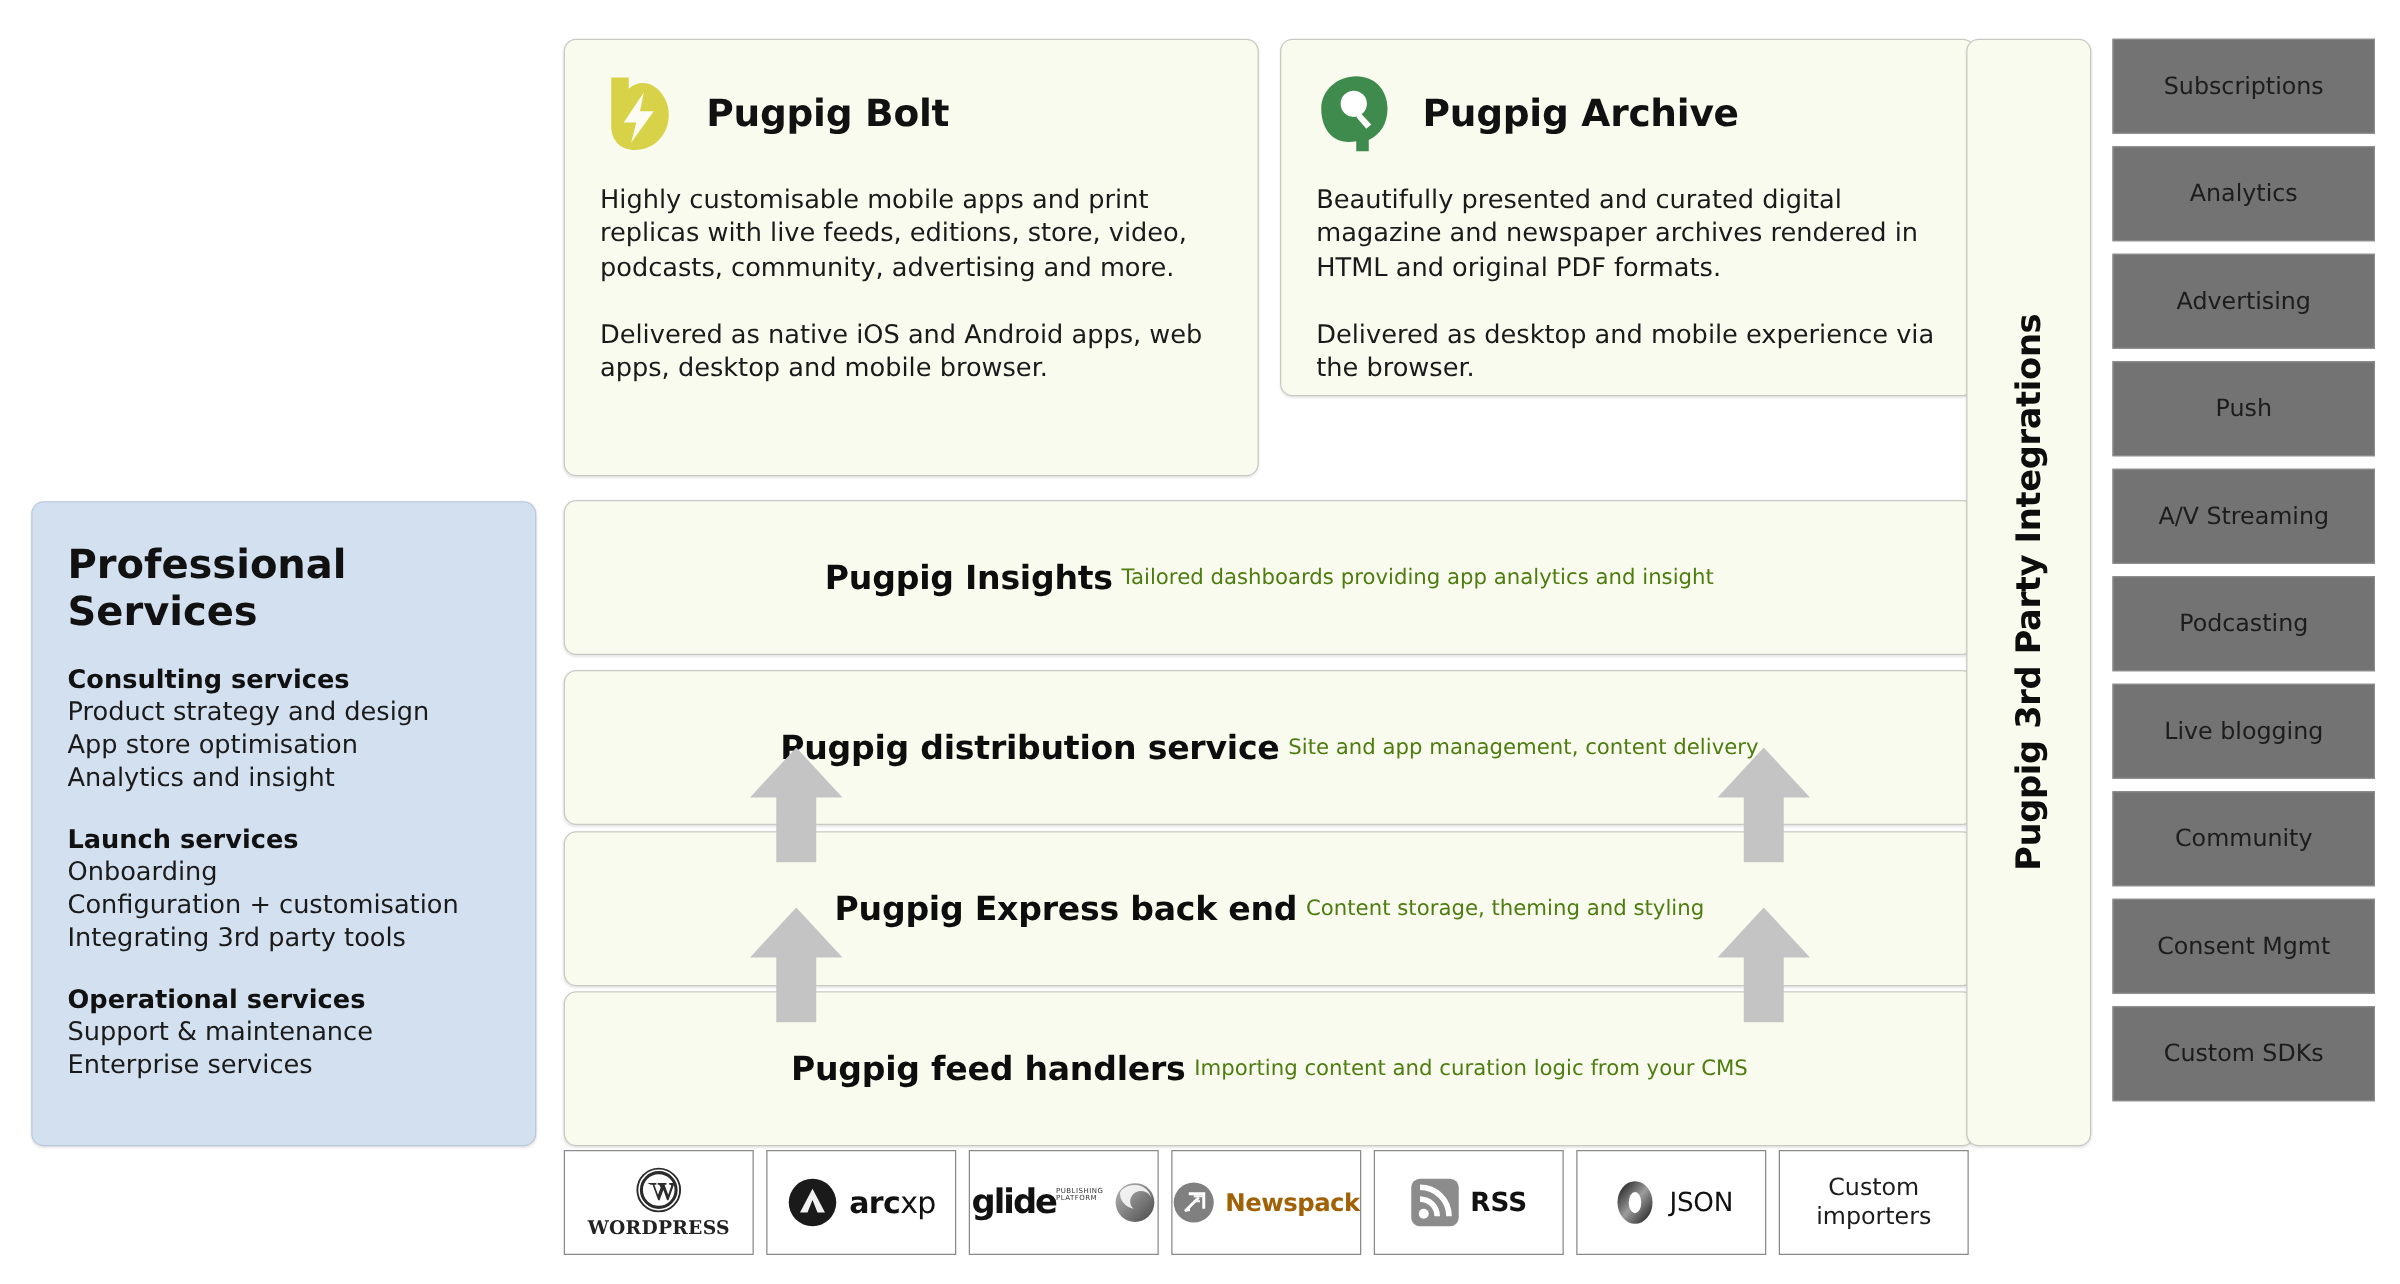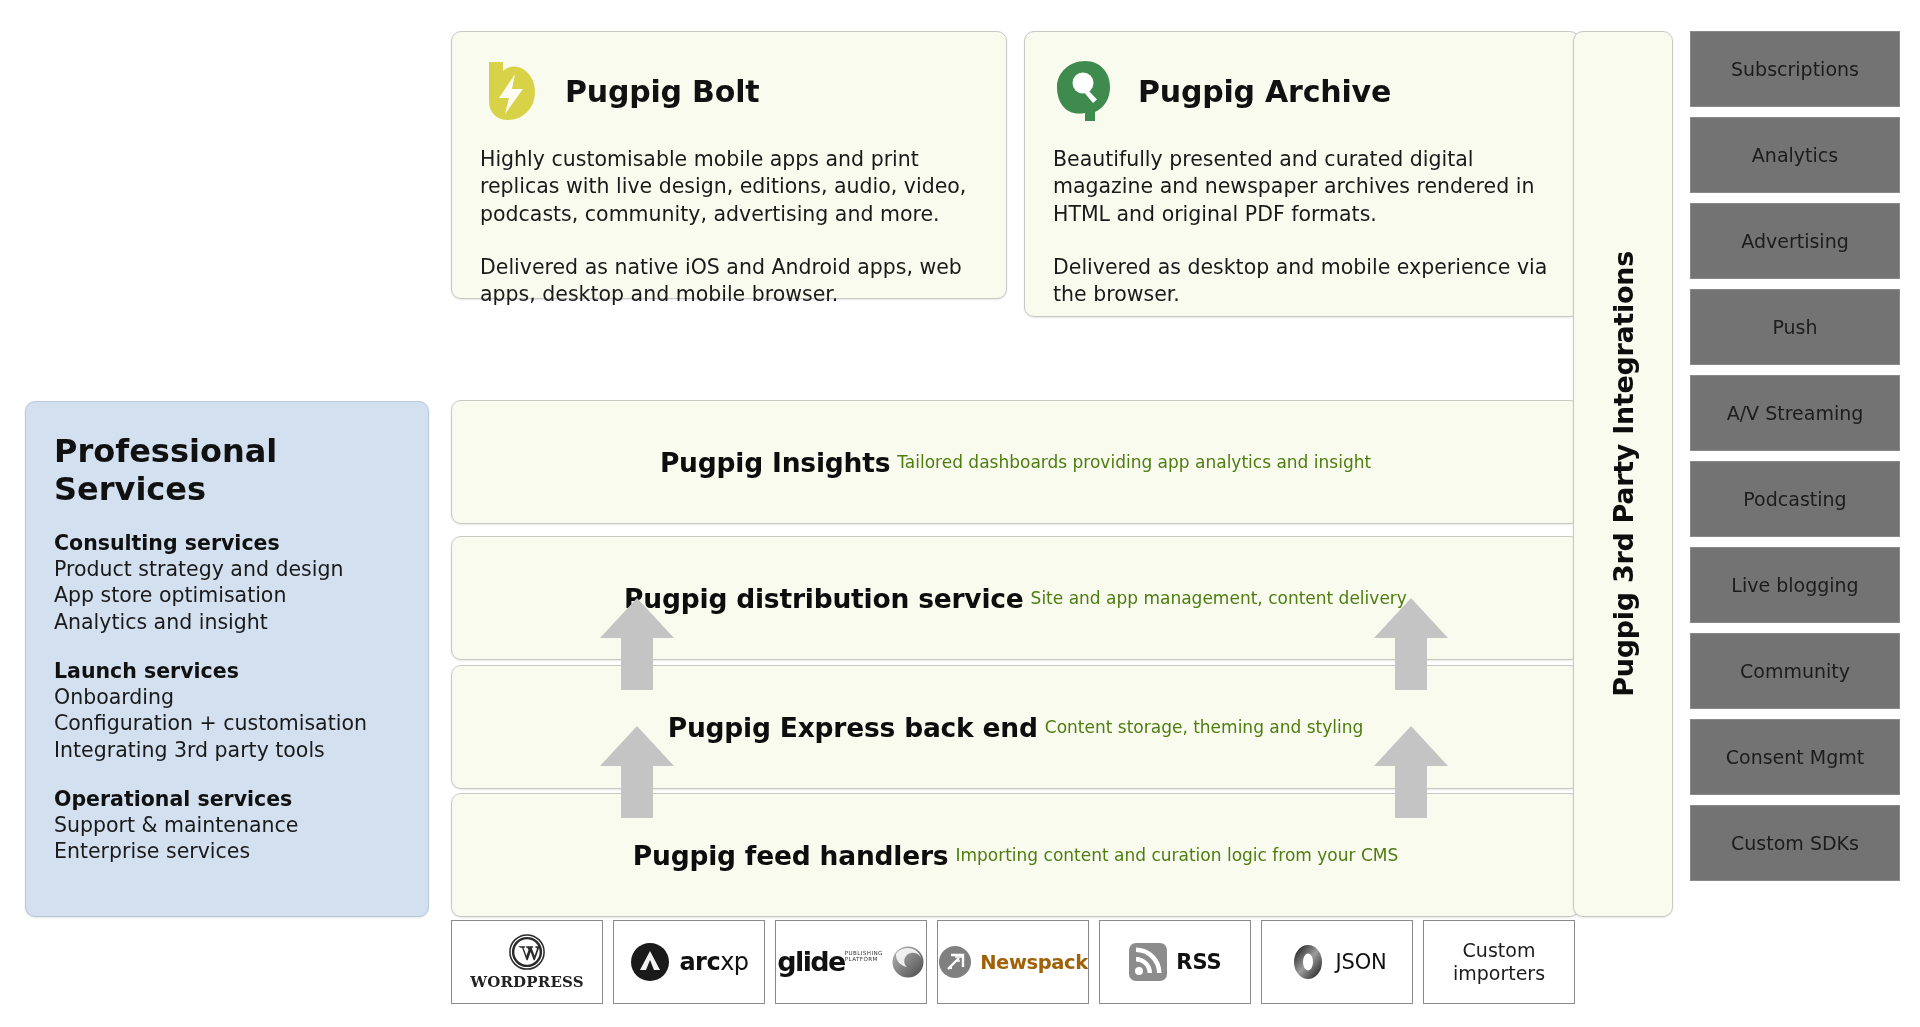--- a/index.html
+++ b/index.html
@@ -13,21 +13,21 @@
 
   .card {
     position: absolute;
     background: #fafbef;
     border: 1px solid #c9c9c4;
     border-radius: 10px;
     box-shadow: 0 1px 2px rgba(0,0,0,0.10);
   }
 
   
-  #bolt-card    { left: 451px; top: 31px;  width: 556px; height: 268px; }
+  #bolt-card    { left: 451px; top: 31px;  width: 556px; height: 350px; }
   #archive-card { left: 1024px; top: 31px; width: 556px; height: 286px; }
 
   .card-head { display: flex; align-items: center; gap: 20px; padding: 26px 0 0 27px; }
   .card-title { font-size: 30px; font-weight: bold; color: #111; letter-spacing: -0.2px; }
   .card-body { padding: 22px 30px 0 28px; }
   .card-body p { font-size: 20.5px; line-height: 1.33; color: #1a1a1a; }
   .card-body p + p { margin-top: 26px; }
 
   .logo-wrap { width: 66px; height: 66px; flex: 0 0 66px; position: relative; }
 
@@ -111,21 +111,21 @@
     <div class="card-head">
       <div class="logo-wrap">
         <svg viewBox="0 0 66 66" width="66" height="66" aria-hidden="true">
           <path d="M10 4 h14 v9 c5.5 -5.5 14 -6 20 -2 c8 5 12 14 12 23 c0 16 -12 28 -27 28 c-11 0 -19 -7 -19 -19 z" fill="#d8d249"></path>
           <path d="M36 16 L20 40 h10 l-4 16 L44 31 H33 z" fill="#fcfcf2"></path>
         </svg>
       </div>
       <div class="card-title">Pugpig Bolt</div>
     </div>
     <div class="card-body">
-      <p>Highly customisable mobile apps and print replicas with live design, editions, audio, video, podcasts, community, advertising and more.</p>
+      <p>Highly customisable mobile apps and print replicas with live feeds, editions, store, video, podcasts, community, advertising and more.</p>
       <p>Delivered as native iOS and Android apps, web apps, desktop and mobile browser.</p>
     </div>
   </div>
 
   <div class="card" id="archive-card">
     <div class="card-head">
       <div class="logo-wrap">
         <svg viewBox="0 0 66 66" width="66" height="66" aria-hidden="true">
           <path d="M33 3 c15 0 25 11 25 26 c0 12 -6 21 -15 25 v9 h-10 v-8 c-2 0.4 -4 0.6 -6 0.6 C13 55.6 5 44 5 29 C5 14 18 3 33 3 z" fill="#3f8b4e"></path>
           <circle cx="31" cy="25" r="10.5" fill="#ffffff"></circle>

